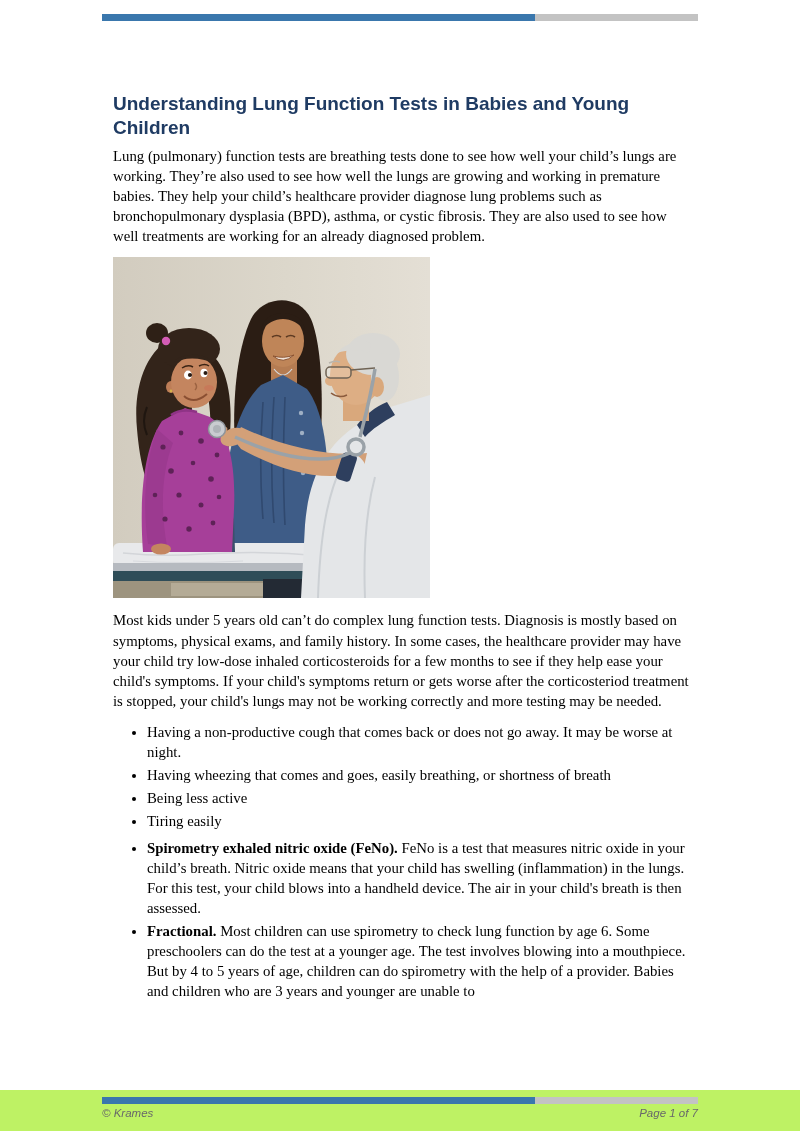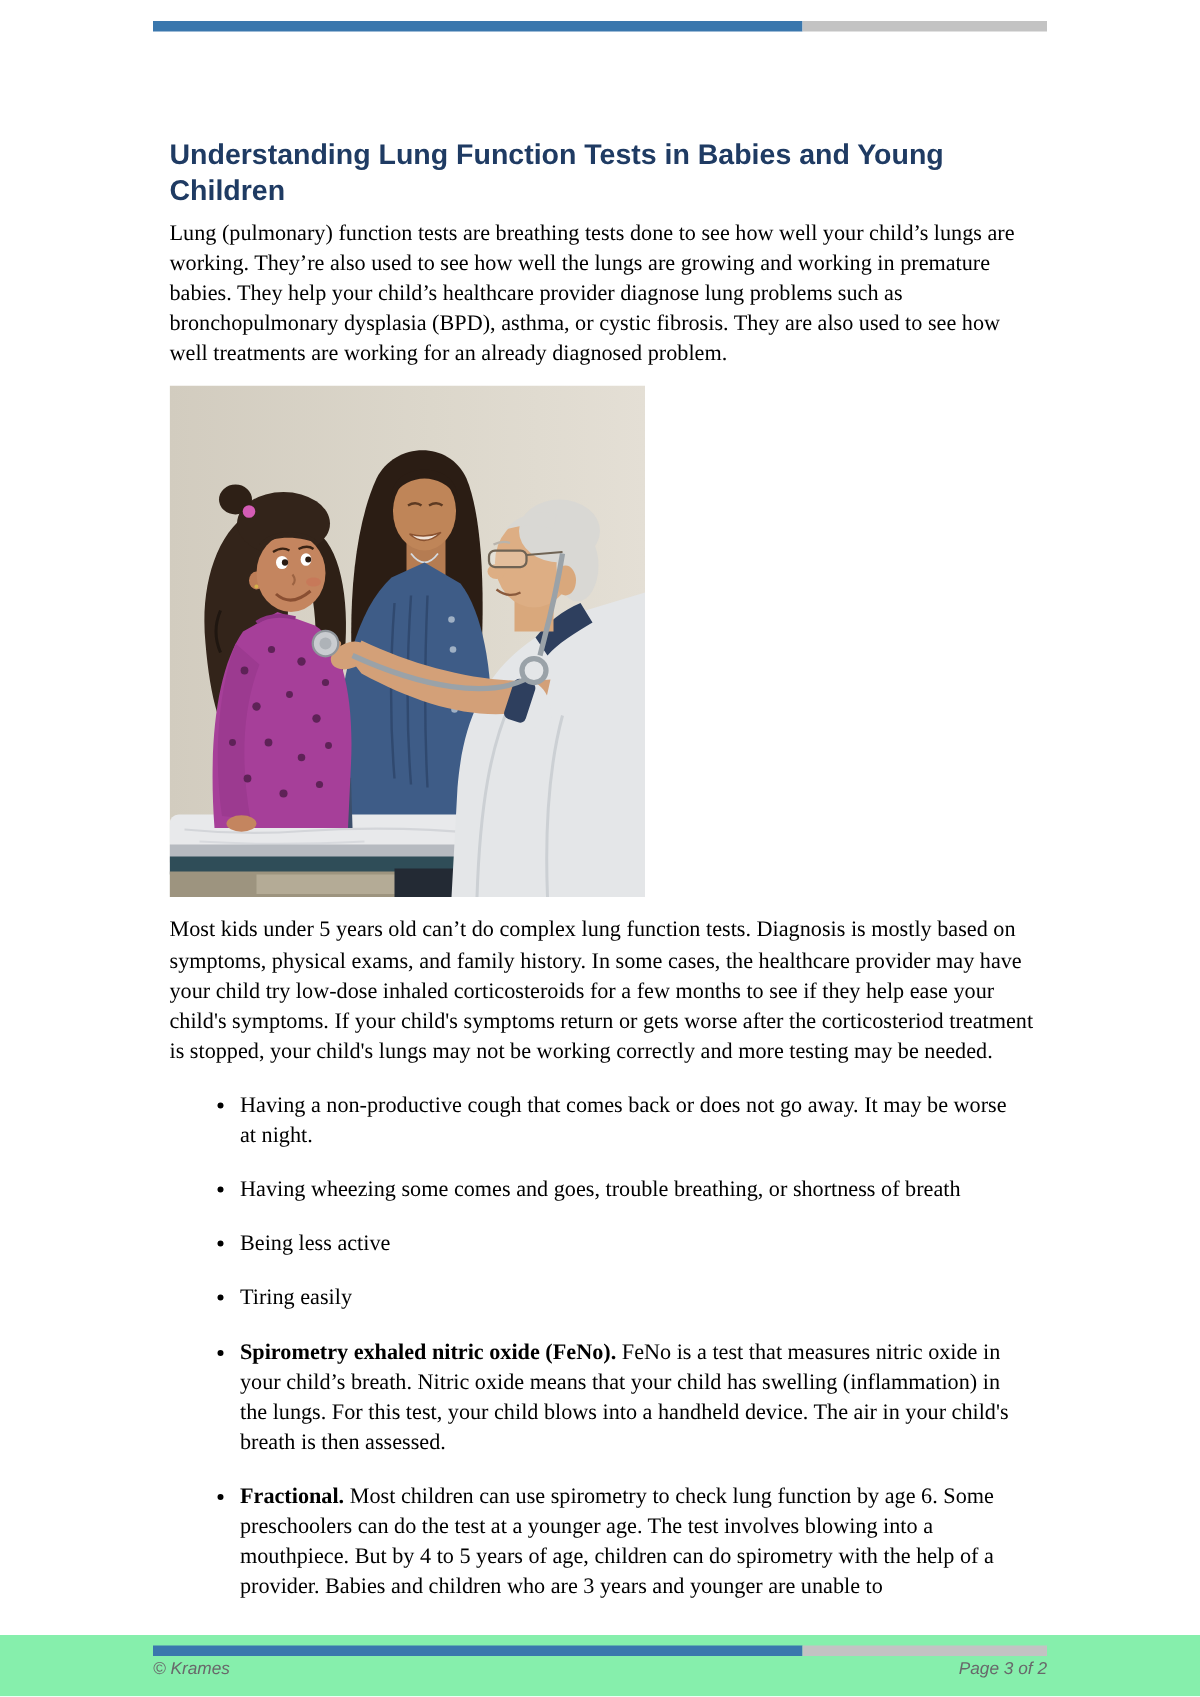--- a/index.html
+++ b/index.html
@@ -40,29 +40,29 @@
     font-family: "Liberation Sans", sans-serif;
     font-weight: bold;
     font-size: 16.5px;
     line-height: 1.25;
     color: #1f3b63;
   }
   p { margin: 0 0 11px 0; font-size: 14.8px; line-height: 1.36; }
   .figure { margin: 3px 0 12px 0; }
   .figure svg { display: block; }
   ul { margin: 0 0 6px 0; padding-left: 31px; font-size: 14.8px; line-height: 1.36; }
-  li { margin: 16px; }
+  li { margin: 3px; }
   ul.pft-list li { margin-bottom: 1px; }
   strong { font-weight: bold; }
 
   .footer {
     position: absolute;
     left: 0; top: 1090px;
     width: 800px; height: 41px;
-    background: #86efac;
+    background: #bef264;
   }
   .footer .bar { position: static; margin: 7px 0 0 102px; }
   .footer-row {
     margin: 3px 102px 0 102px;
     display: flex;
     justify-content: space-between;
     font-family: "Liberation Sans", sans-serif;
     font-style: italic;
     font-size: 11.5px;
     color: #68686a;
@@ -200,37 +200,37 @@
           <circle cx="104" cy="172" r="8.5" fill="#c9ccd0" stroke="#8f959b" stroke-width="1.5"></circle>
           <circle cx="104" cy="172" r="4" fill="#aeb3b8"></circle>
         </g>
       </svg>
     </div>
 
     <p>Most kids under 5 years old can’t do complex lung function tests. Diagnosis is mostly based on symptoms, physical exams, and family history. In some cases, the healthcare provider may have your child try low-dose inhaled corticosteroids for a few months to see if they help ease your child's symptoms. If your child's symptoms return or gets worse after the corticosteriod treatment is stopped, your child's lungs may not be working correctly and more testing may be needed.</p>
 
     <ul class="symptom-list">
       <li>Having a non-productive cough that comes back or does not go away. It may be worse at night.</li>
-      <li>Having wheezing some comes and goes, trouble breathing, or shortness of breath</li>
+      <li>Having wheezing that comes and goes, easily breathing, or shortness of breath</li>
       <li>Being less active</li>
       <li>Tiring easily</li>
     </ul>
 
 
     <ul class="pft-list">
       <li><strong>Spirometry exhaled nitric oxide (FeNo).</strong><span> FeNo is a test that measures nitric oxide in your child’s breath. Nitric oxide means that your child has swelling (inflammation) in the lungs. For this test, your child blows into a handheld device. The air in your child's breath is then assessed.</span></li>
       <li><strong>Fractional.</strong><span> Most children can use spirometry to check lung function by age 6. Some preschoolers can do the test at a younger age. The test involves blowing into a mouthpiece. But by 4 to 5 years of age, children can do spirometry with the help of a provider. Babies and children who are 3 years and younger are unable to</span></li>
     </ul>
 
   </div>
 
   <div class="footer">
     <div class="bar">
       <div class="seg-blue"></div>
       <div class="seg-gray"></div>
     </div>
     <div class="footer-row">
       <span>© Krames</span>
-      <span>Page 3 of 2</span>
+      <span>Page 1 of 7</span>
     </div>
   </div>
 
 </div>
 
 </body></html>

